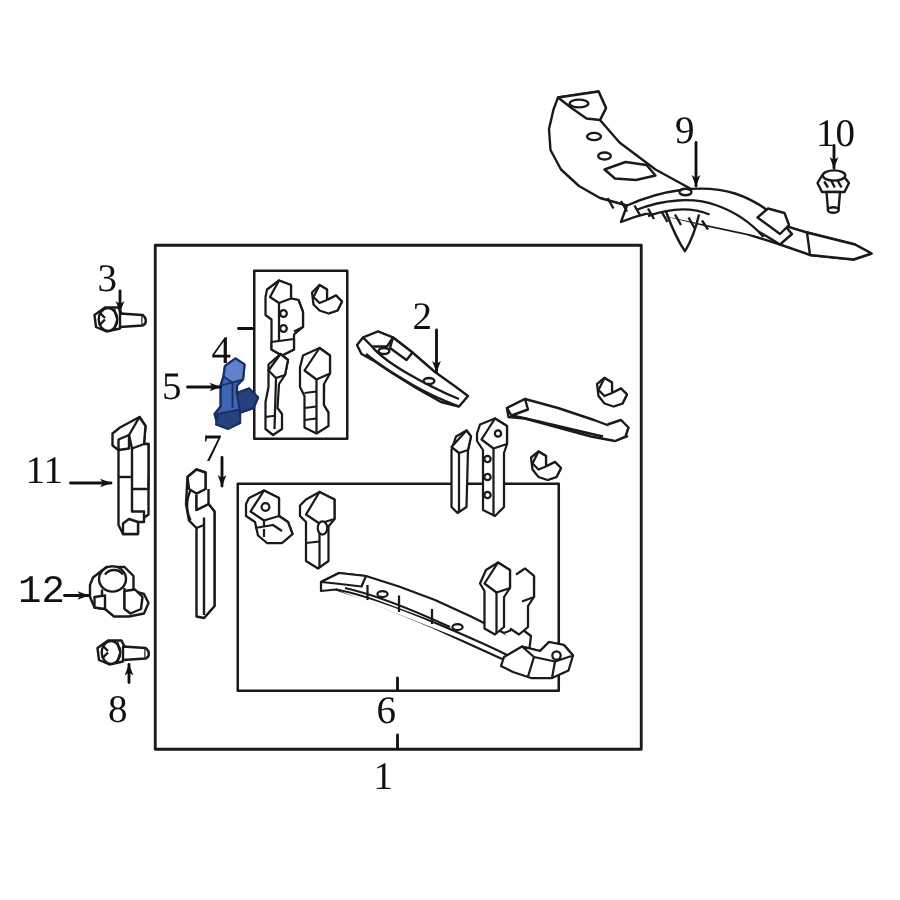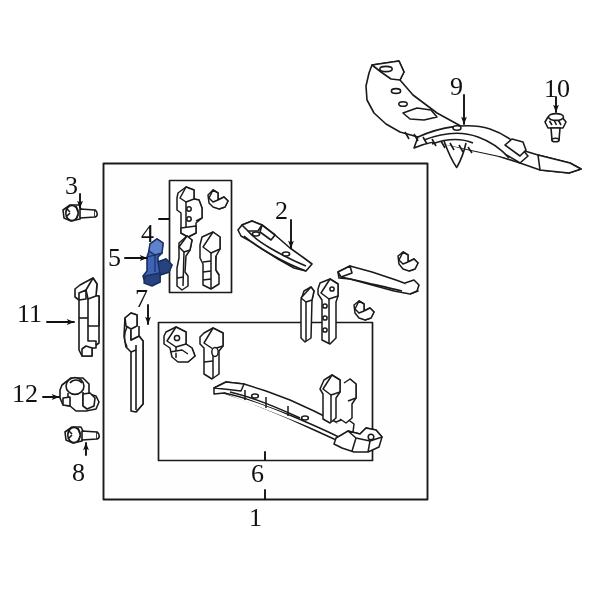--- a/index.html
+++ b/index.html
@@ -289,15 +289,15 @@
 <div class="callout" style="left:275px;top:198px;">2</div>
 <div class="callout" style="left:65px;top:173px;">3</div>
 <div class="callout" style="left:141px;top:221px;">4</div>
 <div class="callout" style="left:108px;top:245px;">5</div>
 <div class="callout" style="left:251px;top:461px;">6</div>
 <div class="callout" style="left:135px;top:286px;">7</div>
 <div class="callout" style="left:72px;top:460px;">8</div>
 <div class="callout" style="left:450px;top:74px;">9</div>
 <div class="callout" style="left:544px;top:76px;">10</div>
 <div class="callout" style="left:17px;top:289px;margin-top:12px;">11</div>
-<div class="callout" style="left:12px;top:381px;">12</div>
+<div class="callout" style="left:12px;top:381px;font-family:Liberation Mono, monospace;">12</div>
 
 </div>
 
 </body></html>

